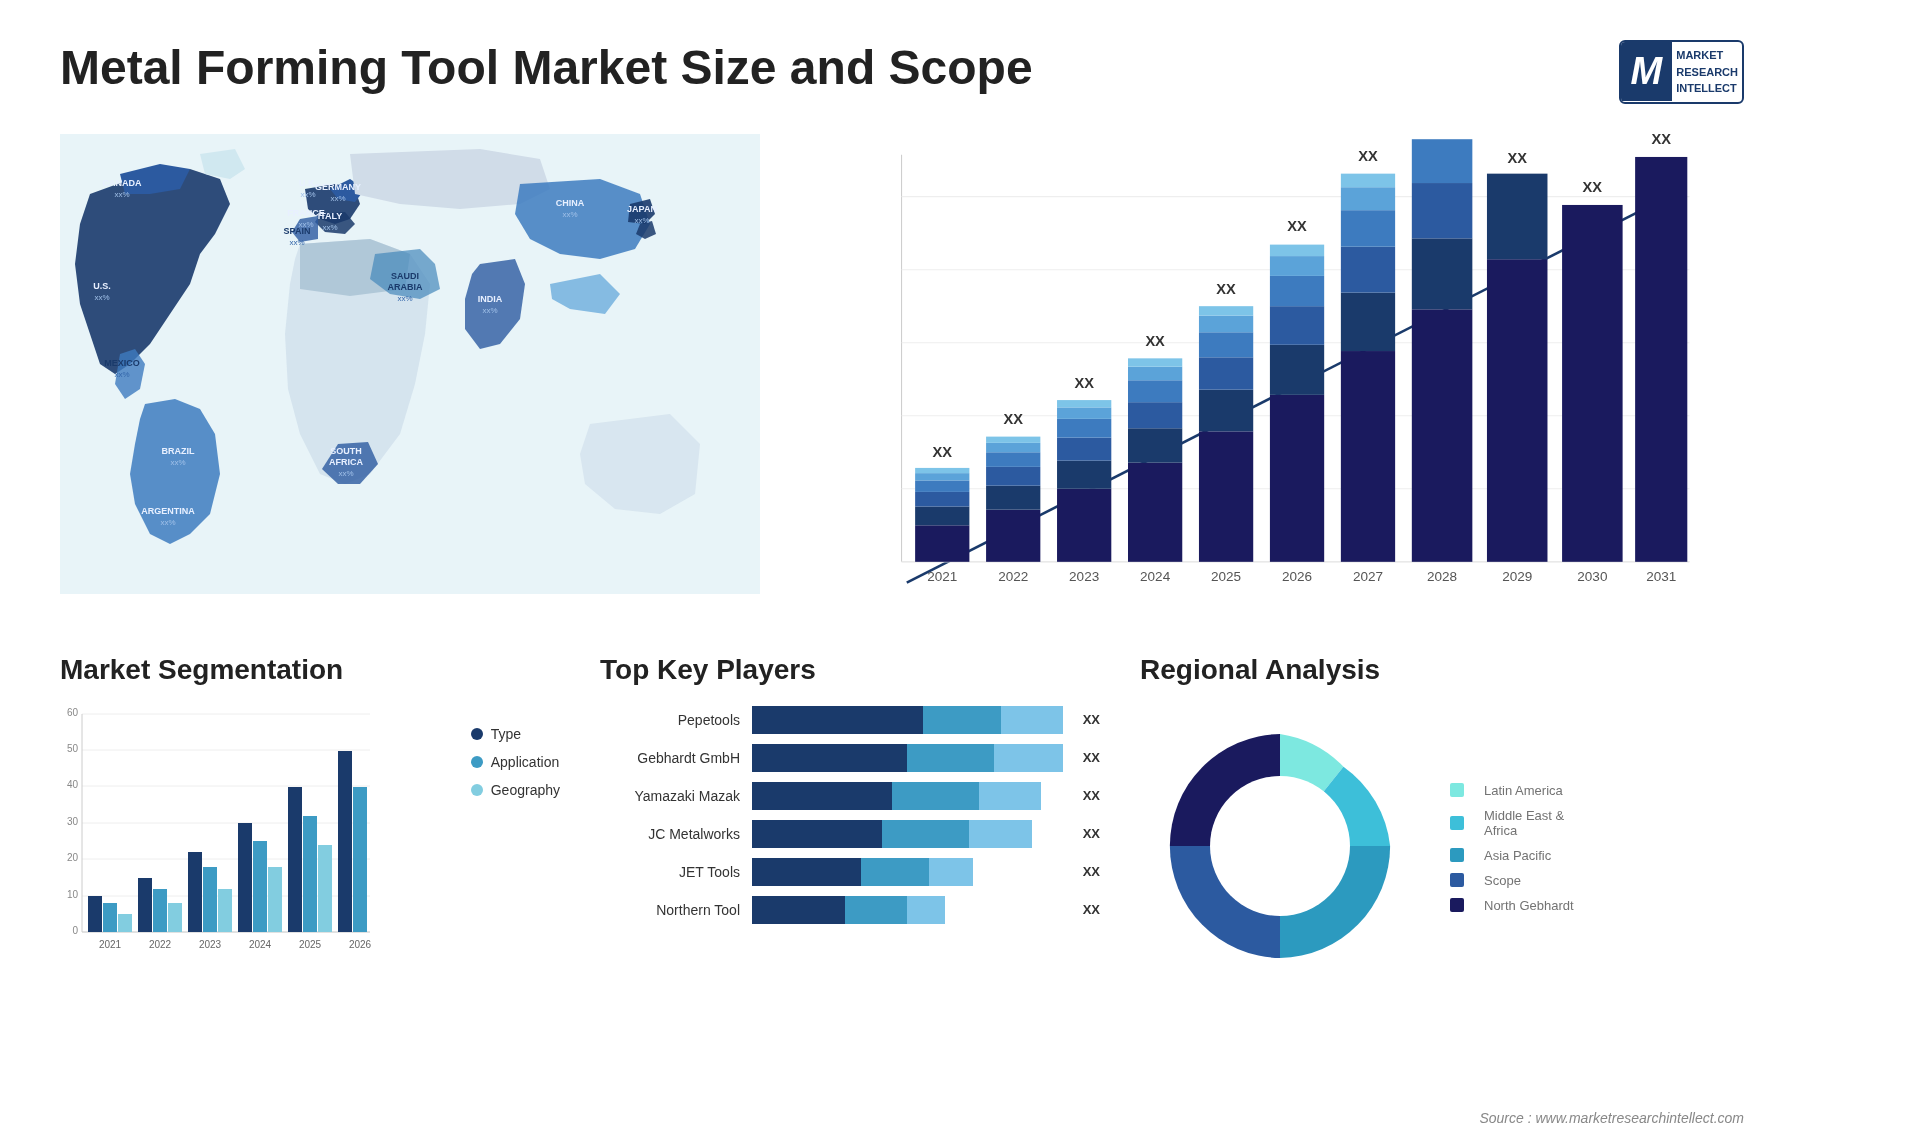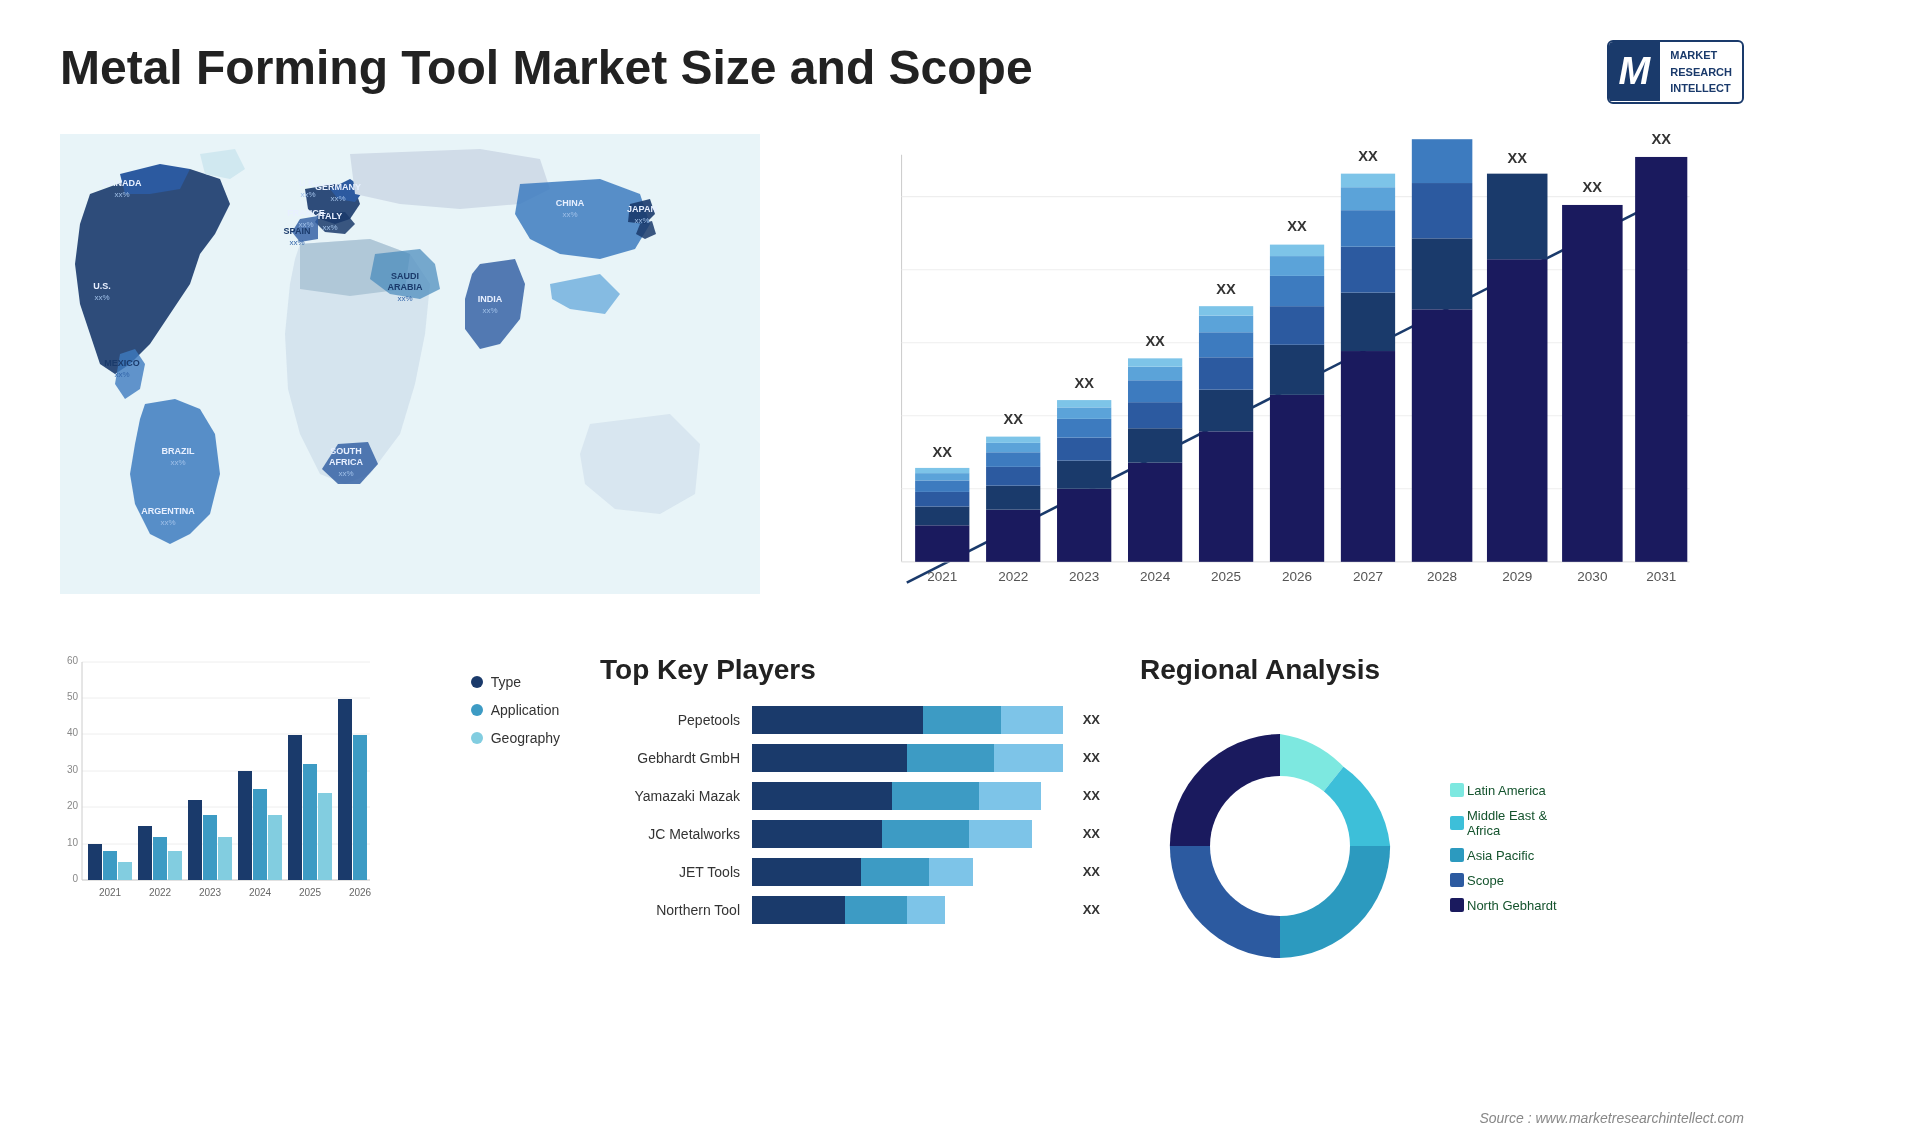--- a/index.html
+++ b/index.html
@@ -36,21 +36,21 @@
     }
     .logo-left {
       background: #1a3a6b;
       color: white;
       font-size: 38px;
       font-weight: 900;
       padding: 8px 10px;
       font-style: italic;
     }
     .logo-right {
-      padding: 5px 10px;
+      padding: 5px 4px;
       font-size: 11px;
       font-weight: 700;
       color: #1a3a6b;
       line-height: 1.5;
       text-align: left;
     }
 
     
     .top-row {
       display: flex;
@@ -168,23 +168,23 @@
       flex-shrink: 0;
     }
     .donut-legend {
       display: flex;
       flex-direction: column;
       gap: 10px;
     }
     .donut-legend-item {
       display: flex;
       align-items: center;
-      gap: 3px;
+      gap: 20px;
       font-size: 13px;
-      color: #14532d;
+      color: #737373;
     }
     .donut-color-box {
       width: 14px;
       height: 14px;
       border-radius: 2px;
       flex-shrink: 0;
     }
 
     .source-text {
       position: absolute;
@@ -431,20 +431,21 @@
             <text x="25" y="428" font-family="Arial" font-size="13" fill="#555" text-anchor="middle">2031</text>
           </g>
         </svg>
       </div>
     </div>
   </div>
 
   <div class="bottom-row">
 
     <div class="segmentation-section">
+      <h2 class="section-title">Market Segmentation</h2>
       <div class="seg-chart">
         <div style="position:relative; flex:1; height:280px;">
           <svg viewBox="0 0 320 260" width="320" height="260" xmlns="http://www.w3.org/2000/svg">
 
             <text x="18" y="228" font-family="Arial" font-size="10" fill="#888" text-anchor="end">0</text>
             <text x="18" y="192" font-family="Arial" font-size="10" fill="#888" text-anchor="end">10</text>
             <text x="18" y="155" font-family="Arial" font-size="10" fill="#888" text-anchor="end">20</text>
             <text x="18" y="119" font-family="Arial" font-size="10" fill="#888" text-anchor="end">30</text>
             <text x="18" y="82" font-family="Arial" font-size="10" fill="#888" text-anchor="end">40</text>
             <text x="18" y="46" font-family="Arial" font-size="10" fill="#888" text-anchor="end">50</text>

